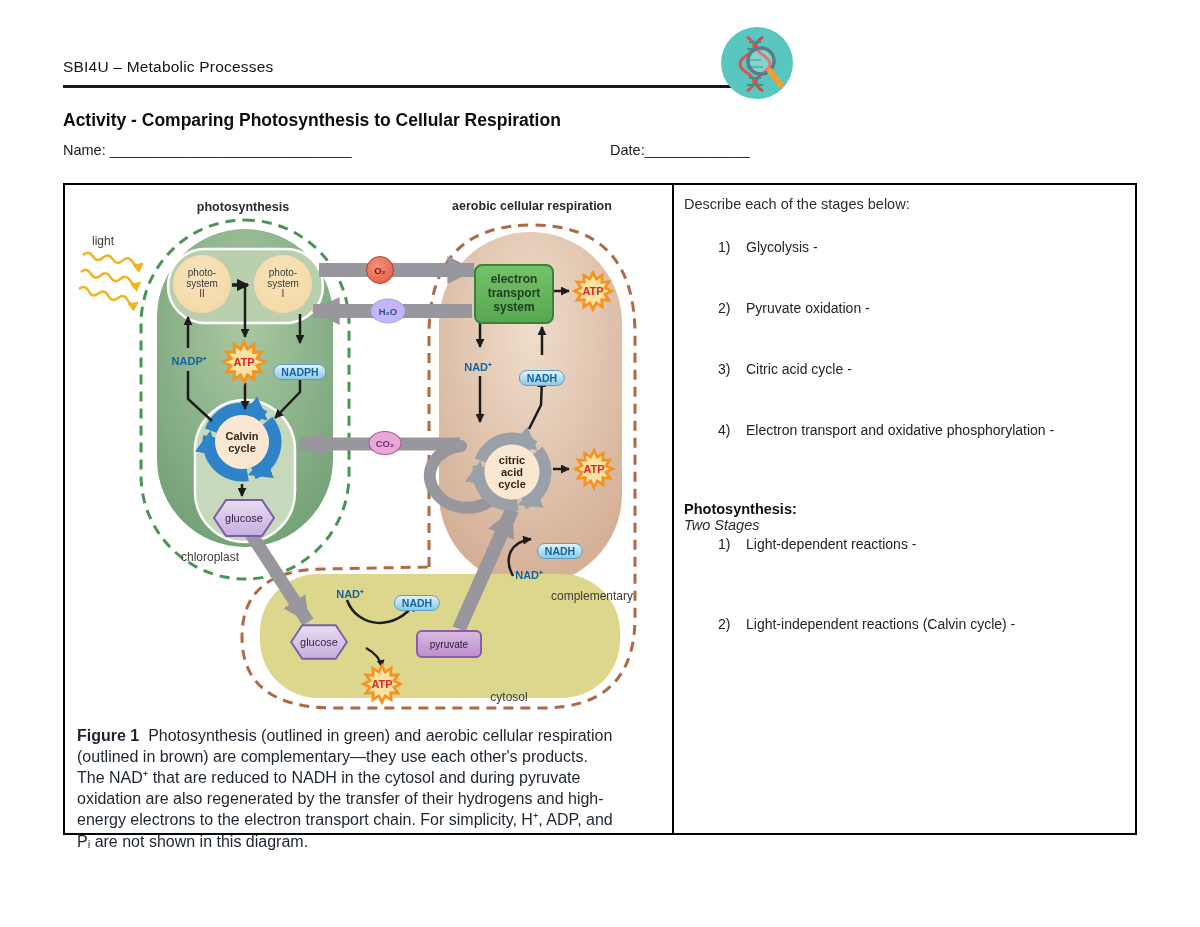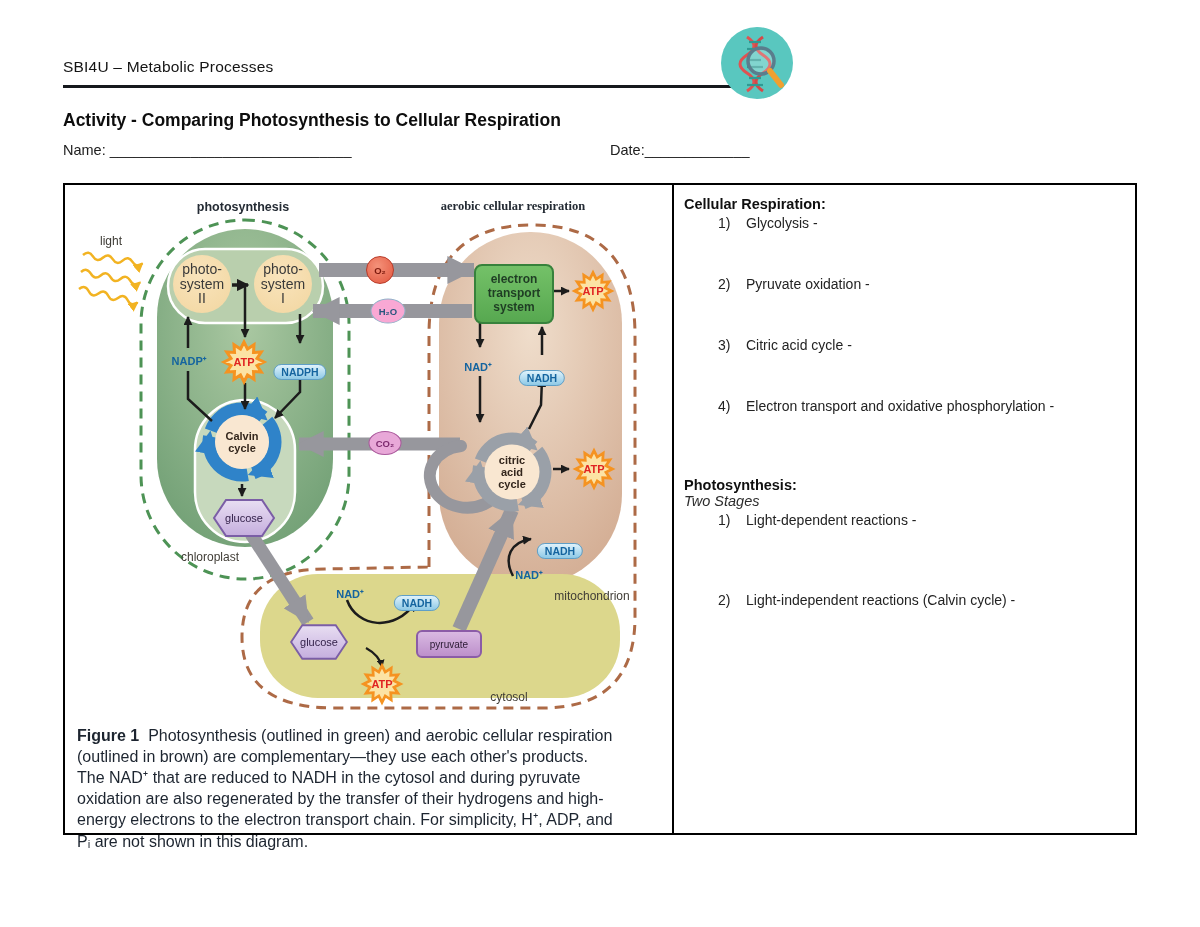--- a/index.html
+++ b/index.html
@@ -22,37 +22,37 @@
   .q-item{display:flex;margin-left:34px;margin-top:3px;font-size:14px;color:#232323;}
   .q-item .qnum{width:28px;flex:0 0 28px;}
   .gap44{margin-bottom:45px;}
   .sect2{margin-top:63px;}
   .gapPS{margin-bottom:64px;}
   
   .lbl{position:absolute;transform:translate(-50%,-50%);white-space:nowrap;}
   .ml{position:absolute;transform:translate(-50%,-50%);text-align:center;line-height:1.1;}
   .sec-lab{font-size:12.5px;font-weight:bold;color:#242b34;}
   .org-lab{font-size:12px;color:#403d36;}
-  .light-lab{font-size:12px;color:#3c3a34;margin-left:8px;}
+  .light-lab{font-size:12px;color:#3c3a34;}
   .blue{font-size:11px;font-weight:bold;color:#14649f;}
   .pill{position:absolute;transform:translate(-50%,-50%);padding:1px 7px;border:1.5px solid #5f9fc7;
         border-radius:9px;background:linear-gradient(#dff2fb,#8ec9e6);
         font-size:10.5px;font-weight:bold;color:#14649f;margin-top:12px;}
   .badge{position:absolute;transform:translate(-50%,-50%);display:flex;align-items:center;justify-content:center;
          border-radius:50%;font-weight:bold;font-size:9.5px;}
   .o2{width:26px;height:26px;background:radial-gradient(circle at 40% 35%,#f4927a,#e2563e);
       border:1.5px solid #b93a28;color:#7c1a0e;}
-  .h2o{width:33px;height:23px;background:#f9a8d4;border:1.5px solid #8fb0c8;color:#29567e;}
+  .h2o{width:33px;height:23px;background:#c4b5fd;border:1.5px solid #8fb0c8;color:#29567e;}
   .co2{width:31px;height:22px;background:#e8a8d8;border:1.5px solid #a9589b;color:#7c2a6e;}
   .atp-lab{font-size:11px;font-weight:bold;color:#e02321;}
   .cycle-lab{font-size:11px;font-weight:bold;color:#33261c;}
   .ps-circ{position:absolute;width:58px;height:58px;border-radius:50%;
            background:radial-gradient(circle at 45% 35%,#f9e4bc,#f2d6a0);
            display:flex;align-items:center;justify-content:center;text-align:center;
-           font-size:14px;line-height:1.06;color:#3a3a3a;}
+           font-size:10px;line-height:1.06;color:#3a3a3a;}
   .ets-box{position:absolute;left:409px;top:79px;width:76px;height:56px;border:2px solid #37823c;border-radius:8px;
            background:linear-gradient(#74c168,#57a850);display:flex;flex-direction:column;align-items:center;
            justify-content:center;font-size:12px;font-weight:600;color:#1f3d24;line-height:1.15;}
   .pyr-box{position:absolute;left:351px;top:445px;width:62px;height:24px;border:2px solid #8b5ca7;border-radius:6px;
            background:linear-gradient(#d9b9e2,#bd90cb);display:flex;align-items:center;justify-content:center;
            font-size:10px;color:#2a1a33;}
   .hex-lab{font-size:11px;color:#33214a;}
   .caption{position:absolute;left:12px;top:540px;width:540px;font-size:16px;line-height:1.32;
            color:#1d2530;font-weight:500;}
   .caption b{font-weight:bold;}
@@ -196,21 +196,21 @@
         </g>
 
         <g stroke="#f2b322" stroke-width="2.5" fill="none">
           <path d="M0,0 q5,-6 10,0 t10,0 t10,0 t10,0 t10,0 t10,0" transform="translate(18,70) rotate(8)" marker-end="url(#mOr)"></path>
           <path d="M0,0 q5,-6 10,0 t10,0 t10,0 t10,0 t10,0 t10,0" transform="translate(16,87) rotate(10)" marker-end="url(#mOr)"></path>
           <path d="M0,0 q5,-6 10,0 t10,0 t10,0 t10,0 t10,0 t10,0" transform="translate(14,104) rotate(13)" marker-end="url(#mOr)"></path>
         </g>
       </svg>
 
       <div class="lbl sec-lab" style="left:178px;top:22px;">photosynthesis</div>
-      <div class="lbl sec-lab" style="left:448px;top:21px;font-family:Liberation Serif, serif;">aerobic cellular respiration</div>
+      <div class="lbl sec-lab" style="left:467px;top:21px;">aerobic cellular respiration</div>
       <div class="lbl light-lab" style="left:38px;top:56px;">light</div>
 
       <div class="ps-circ" style="left:108px;top:70px;">
         <div>
             <div>photo-</div>
             <div>system</div>
             <div>II</div>
           </div>
       </div>
       <div class="ps-circ" style="left:189px;top:70px;">
@@ -246,37 +246,37 @@
       <div class="pill" style="left:477px;top:181px;">NADH</div>
 
       <div class="ml cycle-lab" style="left:447px;top:287px;">
         <div>citric</div>
           <div>acid</div>
           <div>cycle</div>
       </div>
       <div class="lbl atp-lab" style="left:529px;top:284px;">ATP</div>
       <div class="pill" style="left:495px;top:354px;">NADH</div>
       <div class="lbl blue" style="left:464px;top:389px;">NAD⁺</div>
-      <div class="lbl org-lab" style="left:527px;top:411px;">mitochondrion</div>
+      <div class="lbl org-lab" style="left:527px;top:411px;">complementary</div>
 
       <div class="lbl blue" style="left:285px;top:408px;">NAD⁺</div>
       <div class="pill" style="left:352px;top:406px;">NADH</div>
       <div class="lbl hex-lab" style="left:254px;top:457px;">glucose</div>
       <div class="pyr-box">pyruvate</div>
       <div class="lbl atp-lab" style="left:317px;top:499px;">ATP</div>
       <div class="lbl org-lab" style="left:444px;top:512px;">cytosol</div>
 
       <div class="caption">
         <b>Figure 1</b>&nbsp;&nbsp;<span>Photosynthesis (outlined in green) and aerobic cellular respiration (outlined in brown) are complementary—they use each other's products. The NAD⁺ that are reduced to NADH in the cytosol and during pyruvate oxidation are also regenerated by the transfer of their hydrogens and high-energy electrons to the electron transport chain. For simplicity, H⁺, ADP, and Pᵢ are not shown in this diagram.</span>
       </div>
     </div>
 
     <div class="questions">
-
-      <div class="q-head">Cellular Respiration:</div>
+      <div class="q-intro">Describe each of the stages below:</div>
+
 
       <div class="q-item gap44">
         <span class="qnum">1)</span>
         <span>Glycolysis -</span>
       </div>
       <div class="q-item gap44">
         <span class="qnum">2)</span>
         <span>Pyruvate oxidation -</span>
       </div>
       <div class="q-item gap44">

